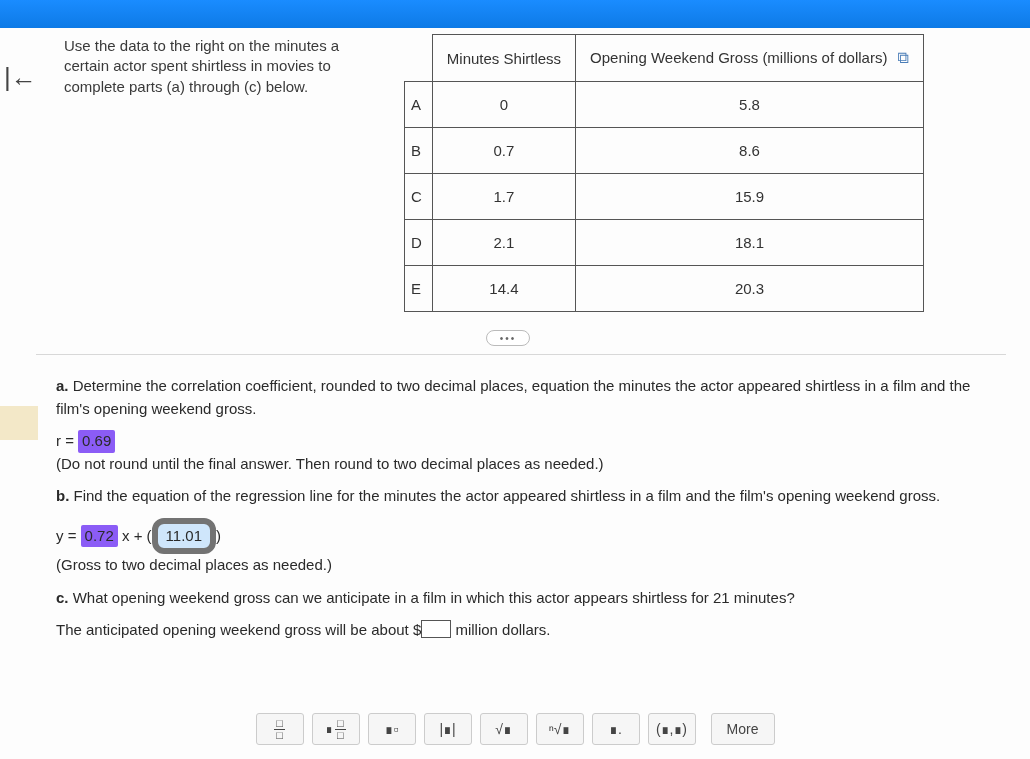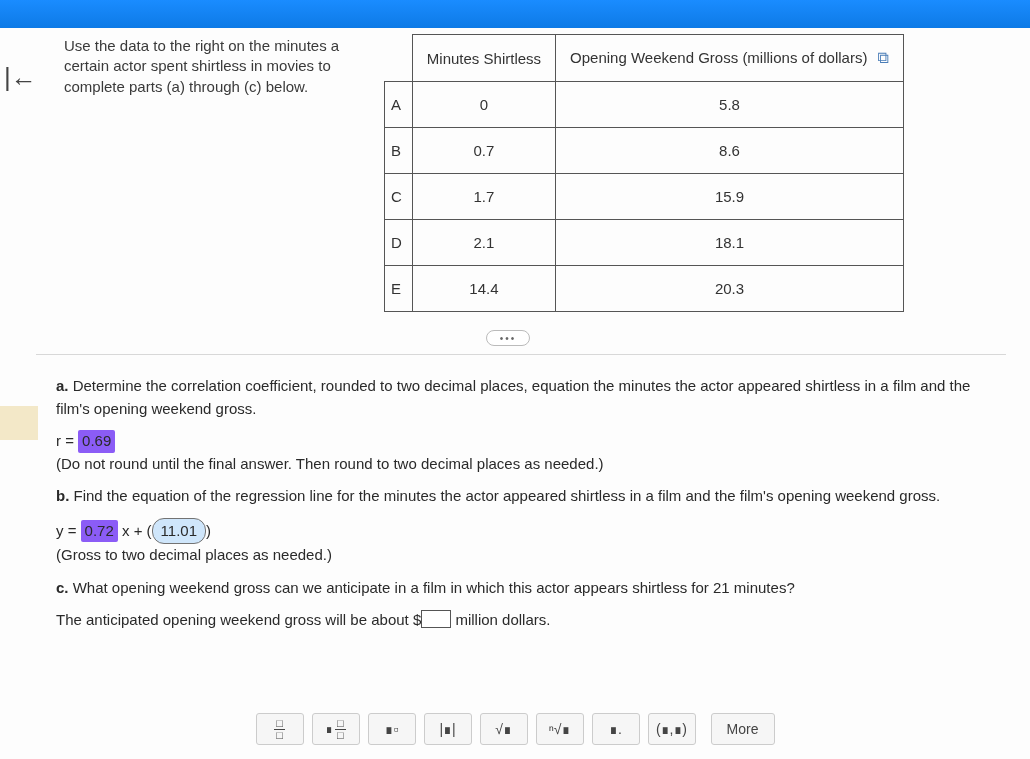--- a/index.html
+++ b/index.html
@@ -29,20 +29,21 @@
     top: 34px;
     font-size: 26px;
     color: #444;
     background: none;
     border: none;
     cursor: pointer;
   }
   .toprow {
     display: flex;
     align-items: flex-start;
+    gap: 20px;
     padding-left: 64px;
   }
   .prompt {
     width: 320px;
     line-height: 1.35;
     font-size: 15px;
     color: #3a3a3a;
     padding-top: 2px;
   }
   table.data {
@@ -89,21 +90,21 @@
   .question-block p { margin-bottom: 10px; }
   .ans-box {
     background: #8b5cf6;
     padding: 0 4px;
     border-radius: 2px;
     display: inline-block;
   }
   .ans-box-oval {
     background: #cfe6fb;
     padding: 1px 8px;
-    border: 1px solid #737373;
+    border: 6px solid #737373;
     border-radius: 12px;
     display: inline-block;
   }
   .empty-box {
     display: inline-block;
     width: 30px;
     height: 18px;
     border: 1px solid #555;
     vertical-align: -3px;
     background:#fff;

